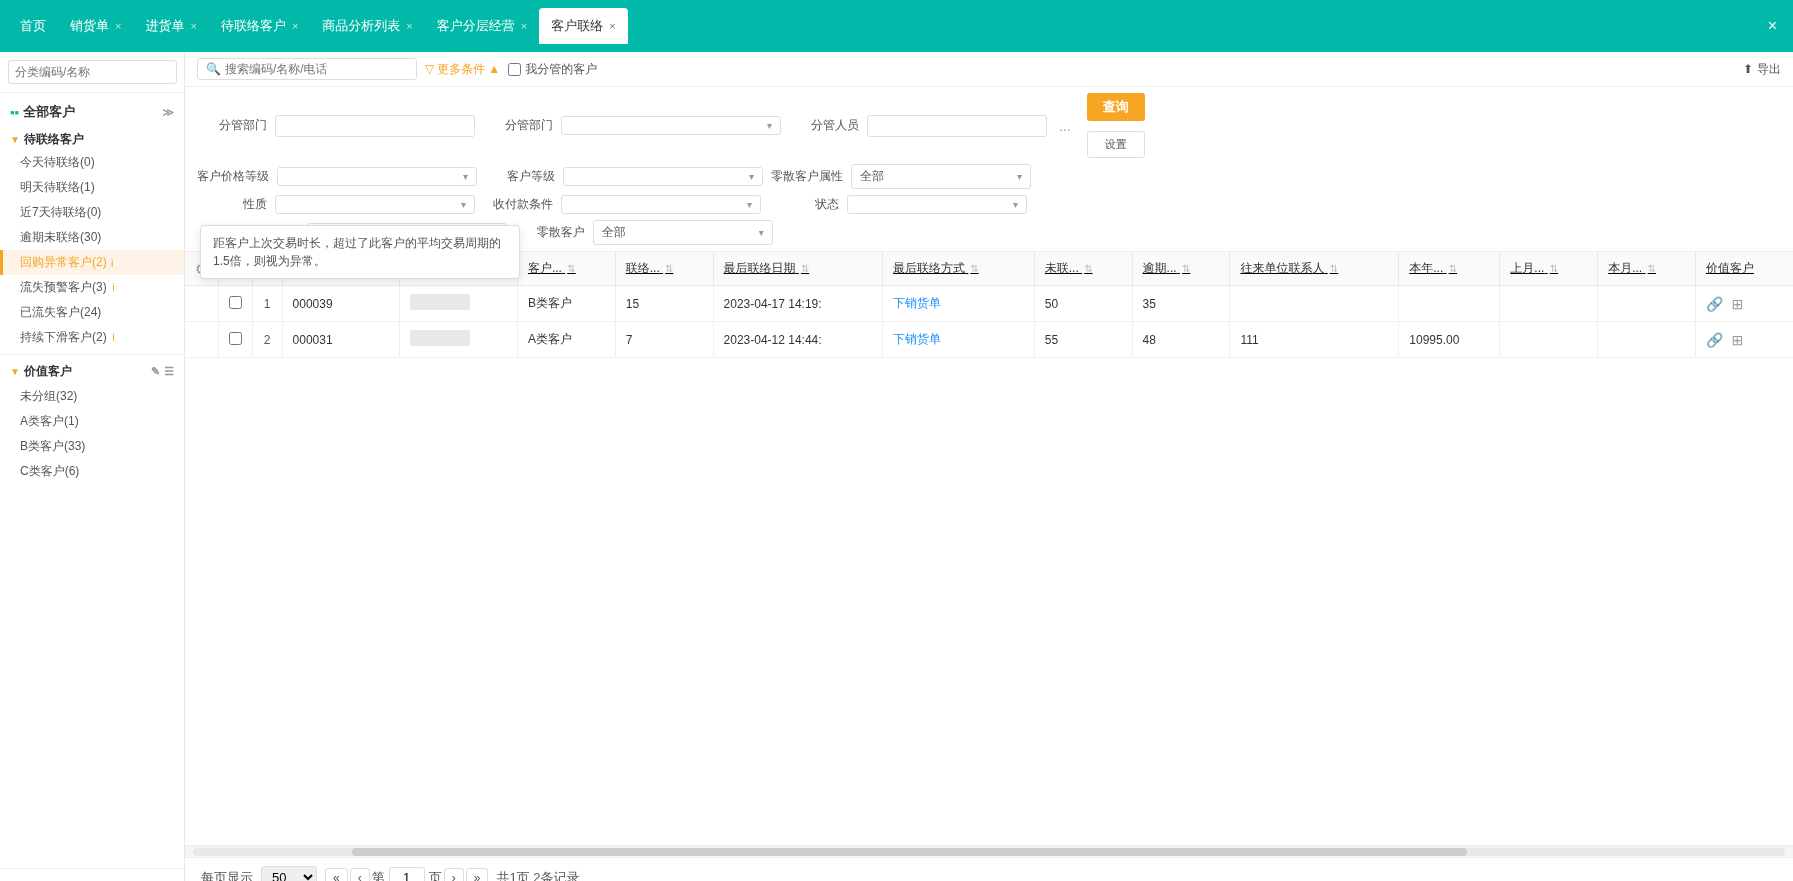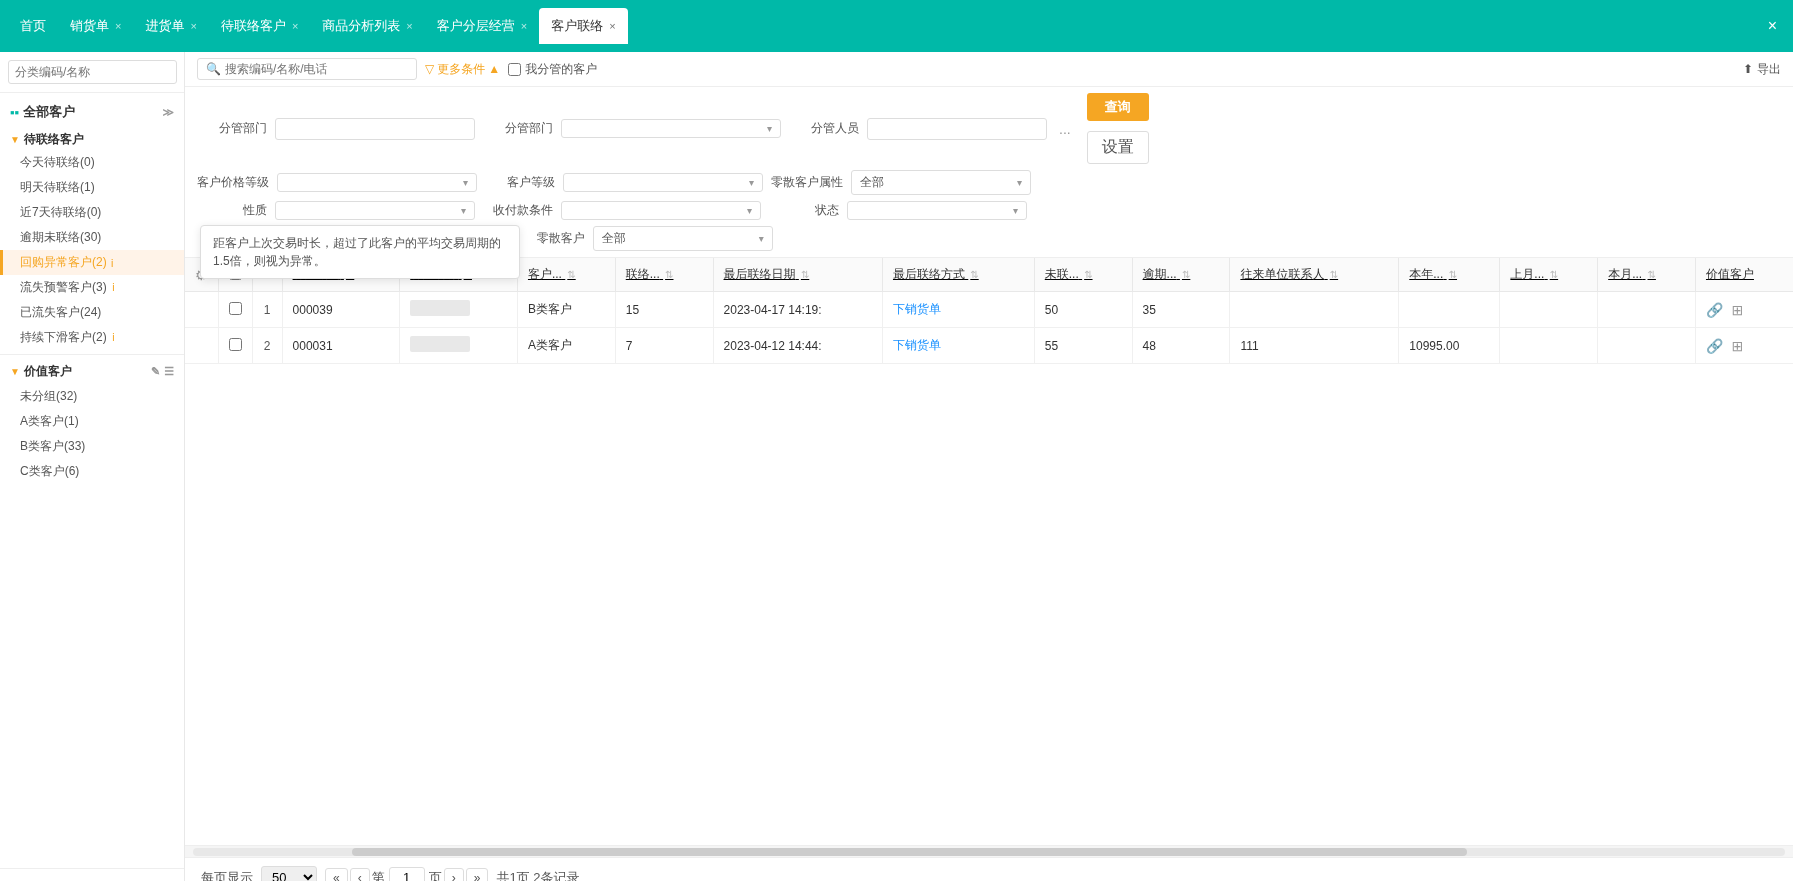--- a/index.html
+++ b/index.html
@@ -108,21 +108,21 @@
       border: 1px solid #ddd; border-radius: 3px; padding: 3px 8px;
       font-size: 12px; outline: none; min-width: 160px;
     }
     .more-dots { color: #999; cursor: pointer; font-size: 14px; margin-left: 4px; }
     .btn-query {
       background: #f5a623; color: white; border: none; border-radius: 3px;
       padding: 5px 16px; font-size: 13px; cursor: pointer; font-weight: bold;
     }
     .btn-settings {
       background: white; color: #555; border: 1px solid #ddd; border-radius: 3px;
-      padding: 5px 14px; font-size: 16px; cursor: pointer;
+      padding: 5px 14px; font-size: 11px; cursor: pointer;
     }
     .filter-actions { display: flex; flex-direction: column; gap: 10px; margin-left: 8px; }
 
     
     .tooltip-box {
       position: absolute; top: 225px; left: 200px;
       background: white; border: 1px solid #ddd; border-radius: 4px;
       padding: 8px 12px; font-size: 12px; color: #555; z-index: 100;
       box-shadow: 0 2px 8px rgba(0,0,0,0.1); max-width: 320px; line-height: 1.5;
     }

